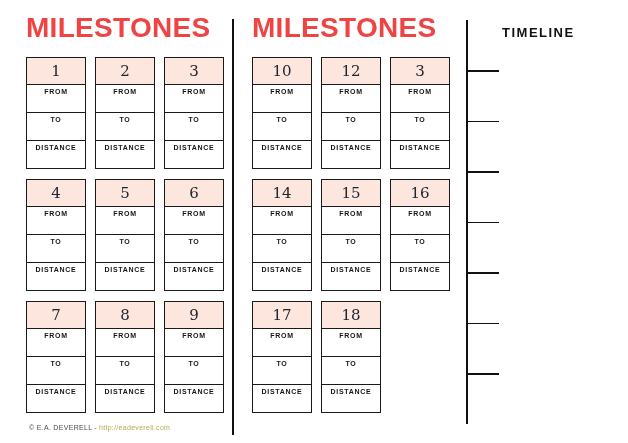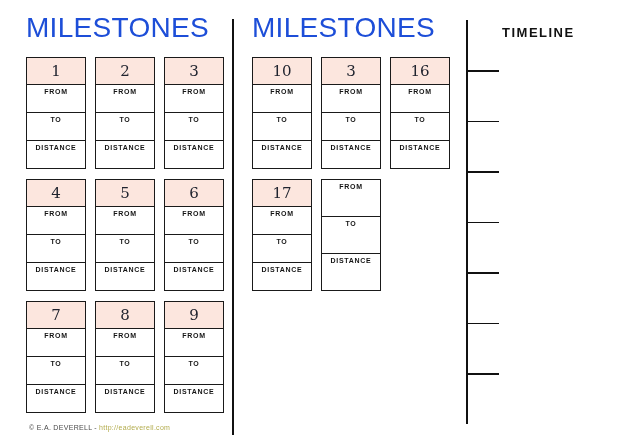--- a/index.html
+++ b/index.html
@@ -16,23 +16,23 @@
     font-family:"Liberation Sans", sans-serif;
     position:relative;
     overflow:hidden;
   }
   .page{position:relative;width:628px;height:443px;background:#fff;}
 
   .block-title{
     position:absolute;
     top:12px;
     font-size:28px;
-    font-weight:400;
+    font-weight:700;
     letter-spacing:0.3px;
-    color:#1d4ed8;
+    color:#ef4444;
     white-space:nowrap;
   }
   .title-left{left:26px;}
   .title-right{left:252px;}
 
   .divider{
     position:absolute;
     width:2px;
     background:#111;
   }
@@ -310,37 +310,88 @@
           <span class="lbl">TO</span>
           <span class="write"></span>
         </div>
         <div class="cell field">
           <span class="lbl">DISTANCE</span>
           <span class="write"></span>
         </div>
       </div>
       <div class="card">
         <div class="cell num-cell">
+          <span class="num">12</span>
+        </div>
+        <div class="cell field">
+          <span class="lbl">FROM</span>
+          <span class="write"></span>
+        </div>
+        <div class="cell field">
+          <span class="lbl">TO</span>
+          <span class="write"></span>
+        </div>
+        <div class="cell field">
+          <span class="lbl">DISTANCE</span>
+          <span class="write"></span>
+        </div>
+      </div>
+      <div class="card">
+        <div class="cell num-cell">
           <span class="num">3</span>
         </div>
         <div class="cell field">
           <span class="lbl">FROM</span>
           <span class="write"></span>
         </div>
         <div class="cell field">
           <span class="lbl">TO</span>
           <span class="write"></span>
         </div>
         <div class="cell field">
           <span class="lbl">DISTANCE</span>
           <span class="write"></span>
         </div>
       </div>
       <div class="card">
         <div class="cell num-cell">
+          <span class="num">14</span>
+        </div>
+        <div class="cell field">
+          <span class="lbl">FROM</span>
+          <span class="write"></span>
+        </div>
+        <div class="cell field">
+          <span class="lbl">TO</span>
+          <span class="write"></span>
+        </div>
+        <div class="cell field">
+          <span class="lbl">DISTANCE</span>
+          <span class="write"></span>
+        </div>
+      </div>
+      <div class="card">
+        <div class="cell num-cell">
+          <span class="num">15</span>
+        </div>
+        <div class="cell field">
+          <span class="lbl">FROM</span>
+          <span class="write"></span>
+        </div>
+        <div class="cell field">
+          <span class="lbl">TO</span>
+          <span class="write"></span>
+        </div>
+        <div class="cell field">
+          <span class="lbl">DISTANCE</span>
+          <span class="write"></span>
+        </div>
+      </div>
+      <div class="card">
+        <div class="cell num-cell">
           <span class="num">16</span>
         </div>
         <div class="cell field">
           <span class="lbl">FROM</span>
           <span class="write"></span>
         </div>
         <div class="cell field">
           <span class="lbl">TO</span>
           <span class="write"></span>
         </div>
@@ -360,20 +411,23 @@
         <div class="cell field">
           <span class="lbl">TO</span>
           <span class="write"></span>
         </div>
         <div class="cell field">
           <span class="lbl">DISTANCE</span>
           <span class="write"></span>
         </div>
       </div>
       <div class="card">
+        <div class="cell num-cell">
+          <span class="num">18</span>
+        </div>
         <div class="cell field">
           <span class="lbl">FROM</span>
           <span class="write"></span>
         </div>
         <div class="cell field">
           <span class="lbl">TO</span>
           <span class="write"></span>
         </div>
         <div class="cell field">
           <span class="lbl">DISTANCE</span>

